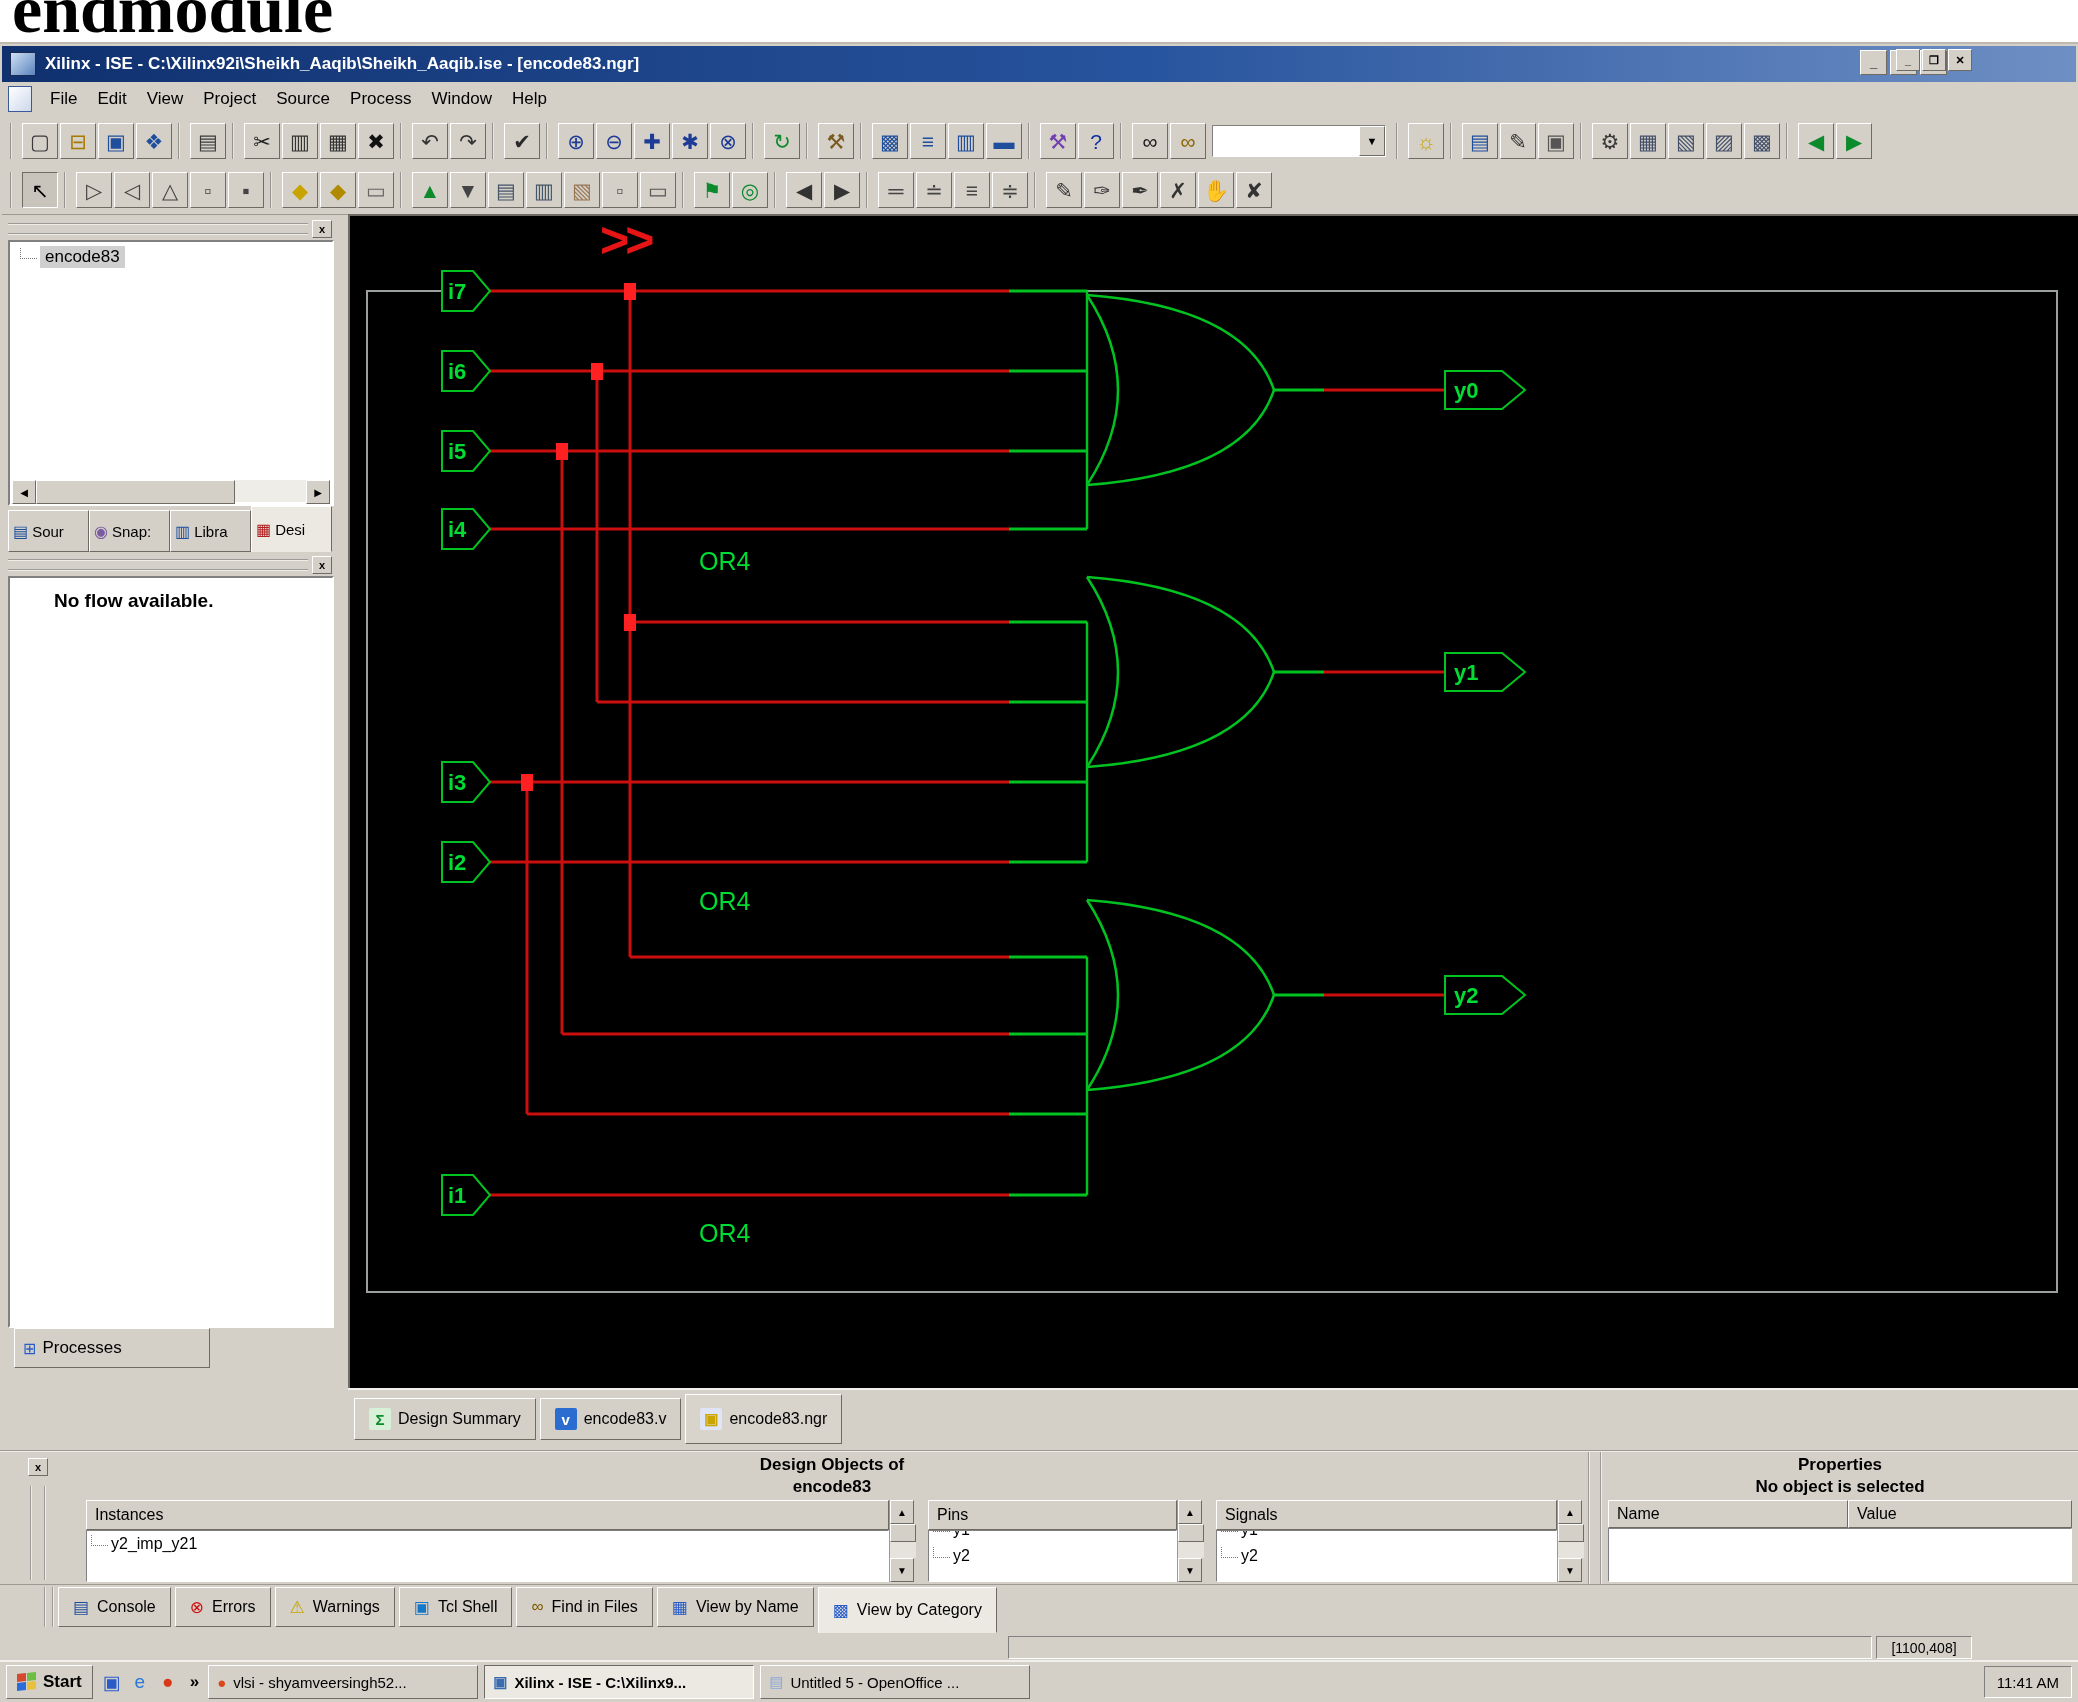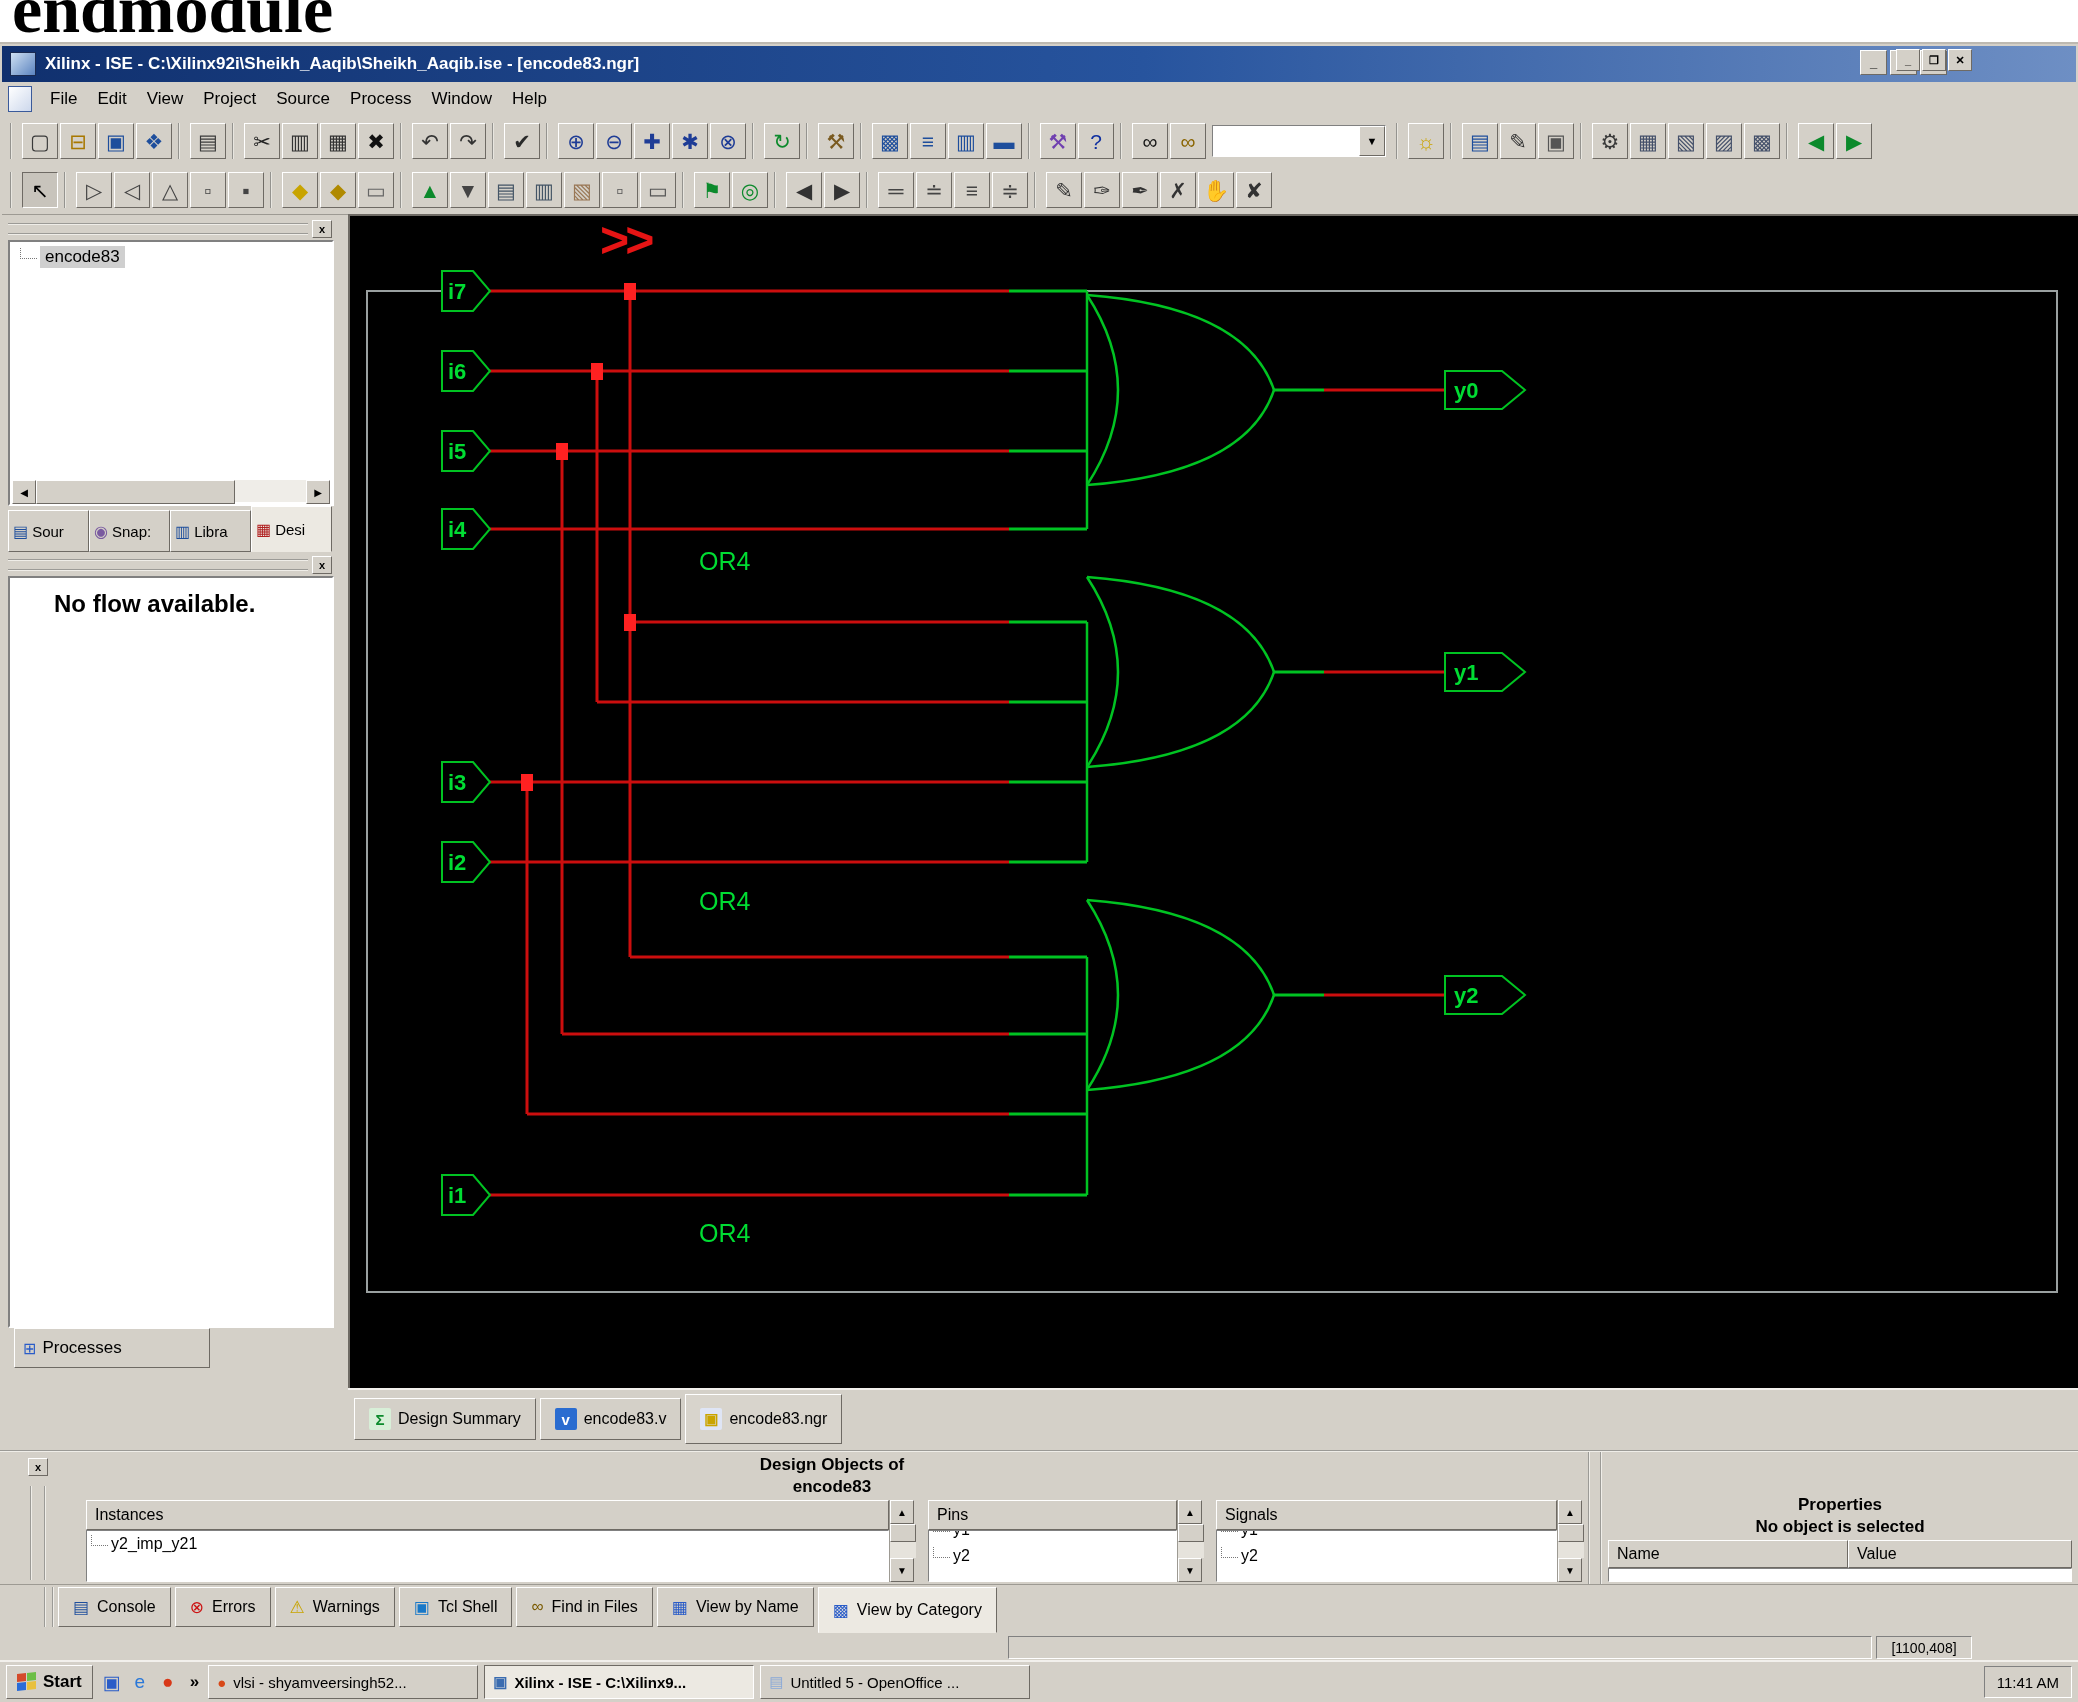--- a/index.html
+++ b/index.html
@@ -50,21 +50,21 @@
   .tree-dots{width:16px;height:10px;border-left:1px dotted #777;border-bottom:1px dotted #777;margin:0 3px 8px 4px;}
   .tree-label{background:#cfcfcf;padding:1px 5px;}
   .hscroll{position:absolute;left:2px;right:2px;bottom:2px;height:22px;display:flex;background:#efede8;}
   .sc-btn{width:22px;height:22px;display:flex;align-items:center;justify-content:center;font-size:10px;}
   .hthumb{width:62%;height:22px;}
   #sources-tabs{position:absolute;left:8px;top:462px;width:324px;height:44px;display:flex;}
   .mini-tab{flex:1;display:flex;align-items:center;gap:4px;padding:0 4px;font-size:15px;white-space:nowrap;
     overflow:hidden;border:1px solid;border-color:#fff #6e6a64 #6e6a64 #fff;background:#d4d0c8;height:40px;margin-top:4px;}
   .mini-tab.active{background:#ece9e2;height:44px;margin-top:0;border-bottom-color:#ece9e2;}
   .mini-icon{font-size:16px;}
-  #flow-message{font-size:24px;font-weight:600;color:#000;padding:12px 0 0 44px;}
+  #flow-message{font-size:19px;font-weight:600;color:#000;padding:12px 0 0 44px;}
   #processes-tab{position:absolute;left:14px;top:1284px;width:178px;height:38px;display:flex;align-items:center;
     gap:6px;padding:0 8px;font-size:17px;background:#d4d0c8;border:1px solid;border-color:#fff #6e6a64 #6e6a64 #fff;}
   
   #canvas{position:absolute;left:348px;top:170px;width:1730px;height:1174px;background:#000;
     border-left:2px solid #6e6a64;border-top:2px solid #6e6a64;}
   
   #editor-tabs{position:absolute;left:348px;top:1344px;right:0;height:58px;background:#d4d0c8;
     display:flex;align-items:flex-end;gap:4px;padding-left:6px;border-top:2px solid #f2f0ec;}
   .ed-tab{height:40px;display:flex;align-items:center;gap:7px;padding:0 14px;font-size:16px;background:#d4d0c8;
     border:1px solid;border-color:#fff #6e6a64 #6e6a64 #fff;margin-bottom:8px;}
@@ -84,21 +84,21 @@
   .do-col-main{flex:1;display:flex;flex-direction:column;min-width:0;}
   .do-header{height:28px;background:#d4d0c8;border:1px solid;border-color:#fff #6e6a64 #6e6a64 #fff;
     font-size:16px;display:flex;align-items:center;padding:0 8px;}
   .do-list{flex:1;background:#fff;border:1px solid;border-color:#808080 #fff #fff #808080;overflow:hidden;}
   .do-item{height:26px;font-size:16px;display:flex;align-items:center;white-space:nowrap;}
   .clip-first .do-item:first-child{margin-top:-14px;}
   .do-scroll{width:26px;display:flex;flex-direction:column;border-left:1px solid #9d9a93;}
   .sc-track{flex:1;background:#e6e3dc;display:flex;flex-direction:column;}
   .sc-thumb{height:16px;}
   #dock-splitter{width:10px;border-left:2px groove #efede8;border-right:2px groove #efede8;}
-  #properties-panel{flex:1;position:relative;margin-top:40px;}
+  #properties-panel{flex:1;position:relative;}
   #prop-headers{position:absolute;left:6px;right:6px;top:48px;height:28px;display:flex;}
   .prop-h{font-size:16px;display:flex;align-items:center;padding:0 8px;height:28px;box-sizing:border-box;}
   #prop-body{position:absolute;left:6px;right:6px;top:76px;bottom:2px;background:#fff;
     border:1px solid;border-color:#808080 #fff #fff #808080;}
   
   #console-row{position:absolute;left:0;top:1540px;width:2078px;height:48px;background:#d4d0c8;display:flex;
     align-items:flex-start;padding-left:44px;gap:4px;border-top:1px solid #9d9a93;}
   .con-groove{width:6px;height:40px;margin-top:2px;border-left:2px groove #efede8;border-right:2px groove #efede8;}
   .con-tab{height:38px;margin-top:2px;display:flex;align-items:center;gap:8px;padding:0 14px;font-size:16px;
     background:#d4d0c8;border:1px solid;border-color:#fff #6e6a64 #6e6a64 #fff;}

